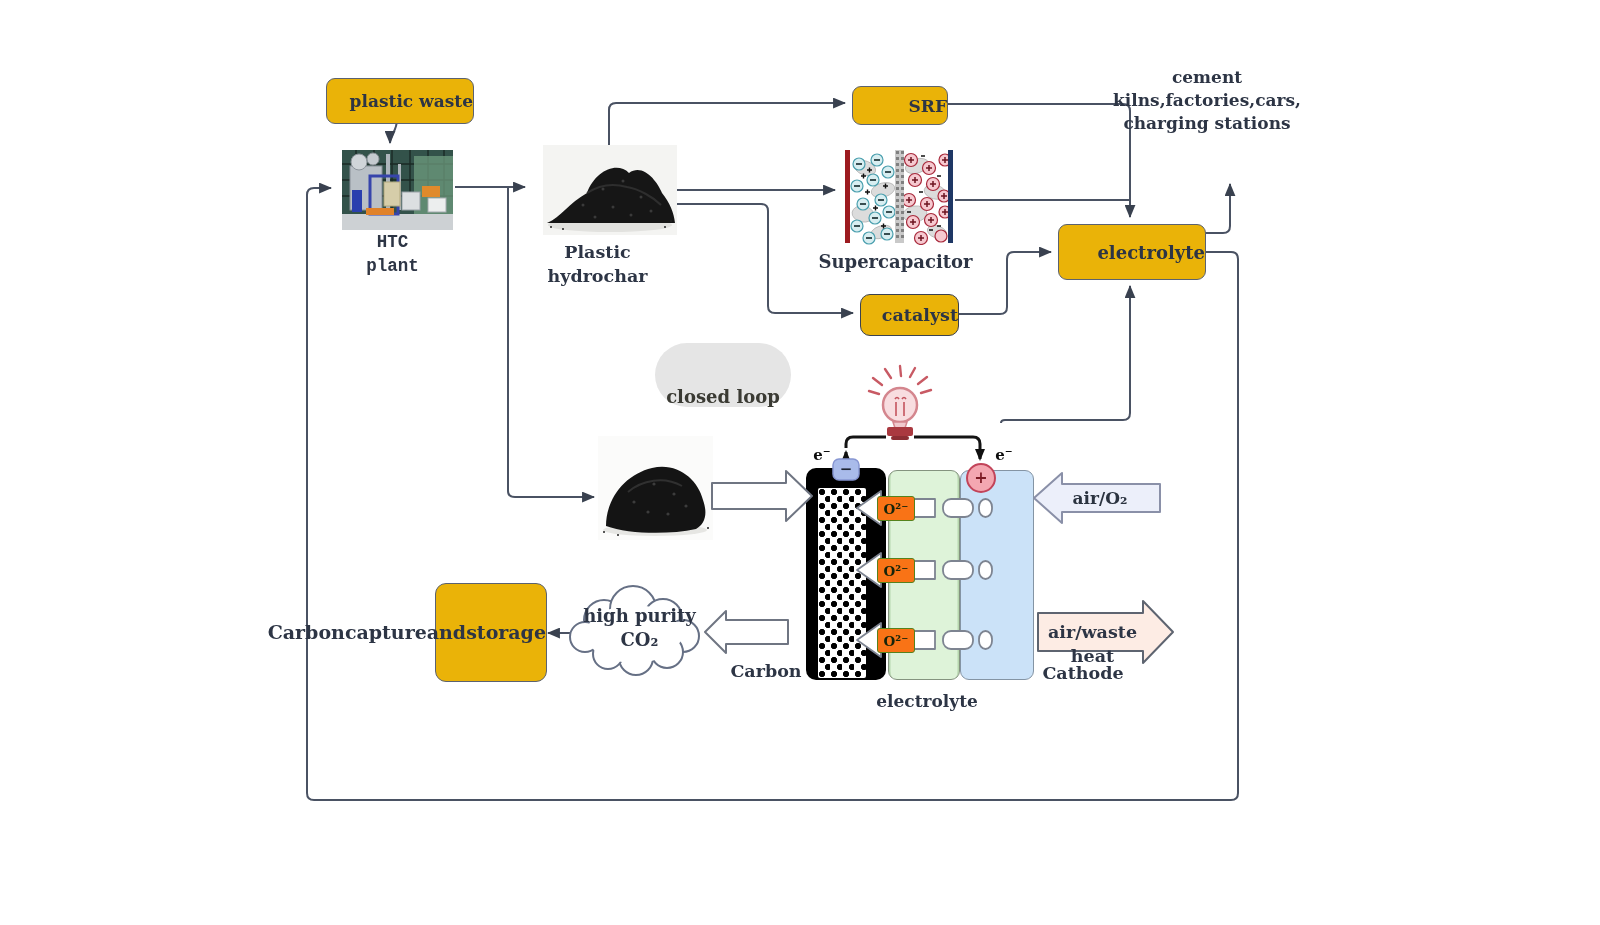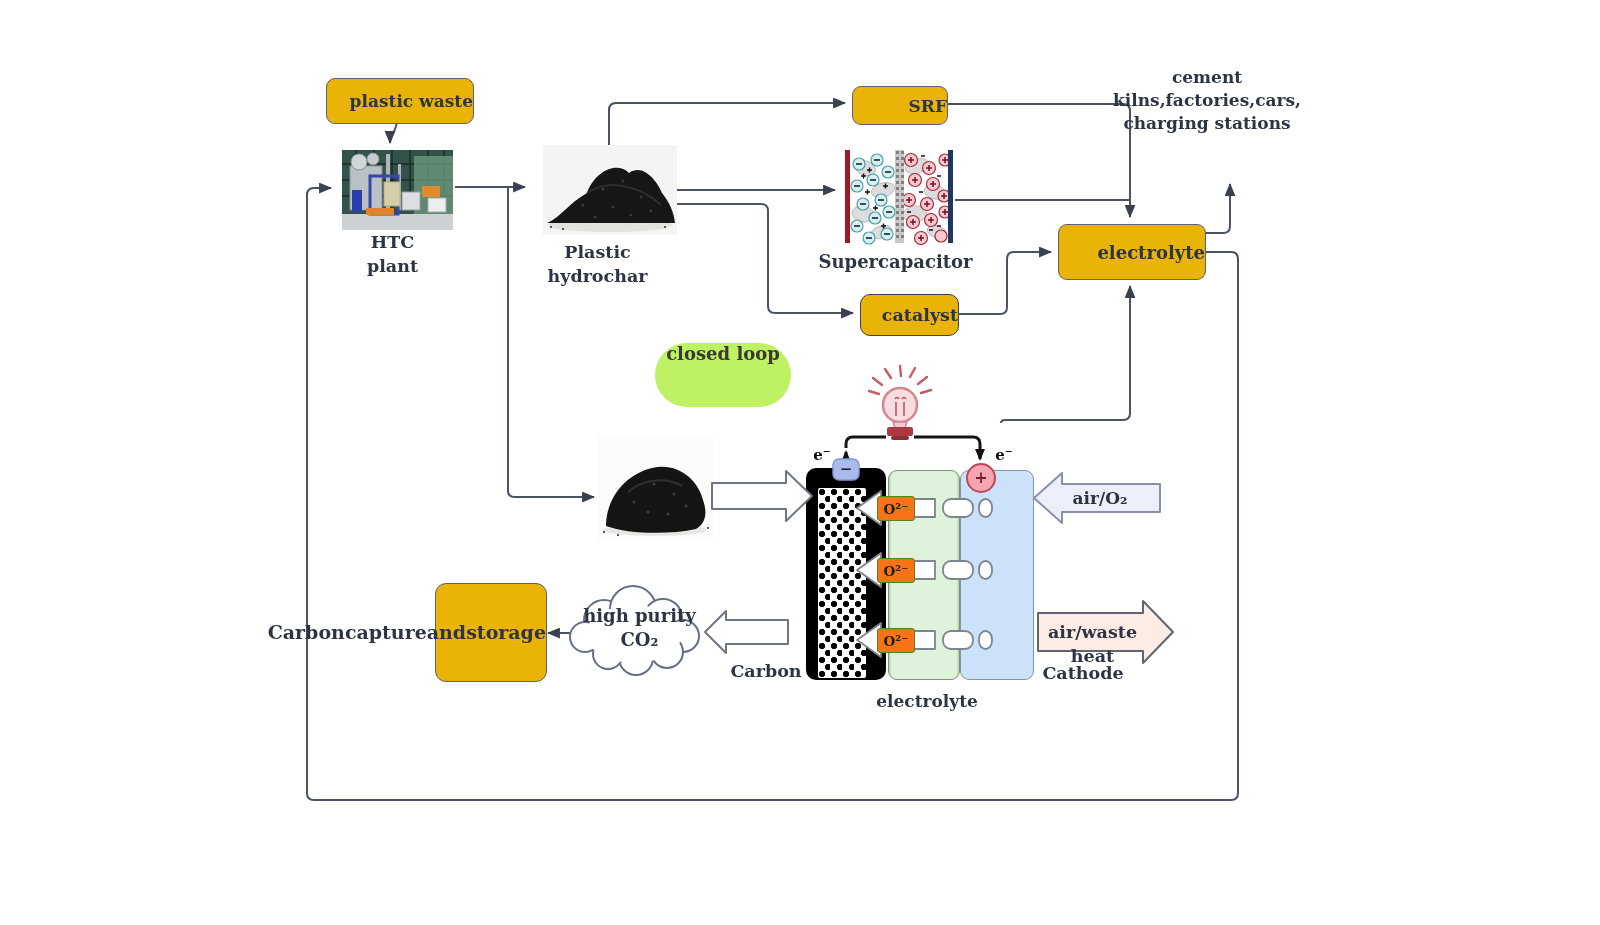--- a/index.html
+++ b/index.html
@@ -1,21 +1,21 @@
 <!DOCTYPE html>
 <html><head>
 <meta charset="utf-8">
 <style>
   html,body{margin:0;padding:0;background:#fff;}
   #stage{position:relative;width:1600px;height:925px;background:#fff;overflow:hidden;
          font-family:"DejaVu Serif","Liberation Serif",serif;color:#2d3545;}
   .node{position:absolute;background:#eab308;border:1.7px solid #5b6270;border-radius:9px;
         display:flex;align-items:center;justify-content:flex-end;font-weight:bold;color:#2d3545;}
   .lbl{position:absolute;font-weight:bold;color:#2d3545;text-align:center;line-height:1.35;}
-  .pill{position:absolute;background:#bef264;border-radius:34px;display:flex;align-items:flex-start;
+  .pill{position:absolute;background:#e5e5e5;border-radius:34px;display:flex;align-items:flex-end;
         justify-content:center;font-weight:bold;color:#3a3a33;}
   .cellrect{position:absolute;border-radius:9px;}
   .dots{background-color:#fff;
         background-image:radial-gradient(circle at 4px 4px,#000 2.8px,transparent 3.5px),
                          radial-gradient(circle at 10px 11px,#000 2.8px,transparent 3.5px);
         background-size:12px 14px;}
   .badge{position:absolute;background:#f97316;border:1.6px solid #55821d;border-radius:3px;
          display:flex;align-items:center;justify-content:center;font-weight:bold;color:#14240a;}
   svg{position:absolute;left:0;top:0;}
   .z1{z-index:1}.z2{z-index:2}.z3{z-index:3}.z4{z-index:4}
@@ -342,21 +342,21 @@
       <span>closed loop</span>
     </div>
 
   <div class="node z4" style="left:435px;top:583px;width:110px;height:97px;font-size:19px;flex-direction:row;line-height:21px;border-radius:11px;">
     <div>Carbon</div>
     <div>capture</div>
     <div>and</div>
     <div>storage</div>
   </div>
 
-  <div class="lbl z4" style="left:330px;top:231px;width:125px;font-size:17.5px;">
+  <div class="lbl z4" style="left:330px;top:231px;width:125px;font-size:17.5px;font-family:Liberation Mono, monospace;">
     <div>HTC</div>
     <div>plant</div>
   </div>
 
   <div class="lbl z4" style="left:520px;top:241px;width:155px;font-size:17.5px;">
     <div>Plastic</div>
     <div>hydrochar</div>
   </div>
 
   <div class="lbl z4" style="left:818px;top:250px;width:155px;font-size:18px;"><span>Supercapacitor</span></div>

